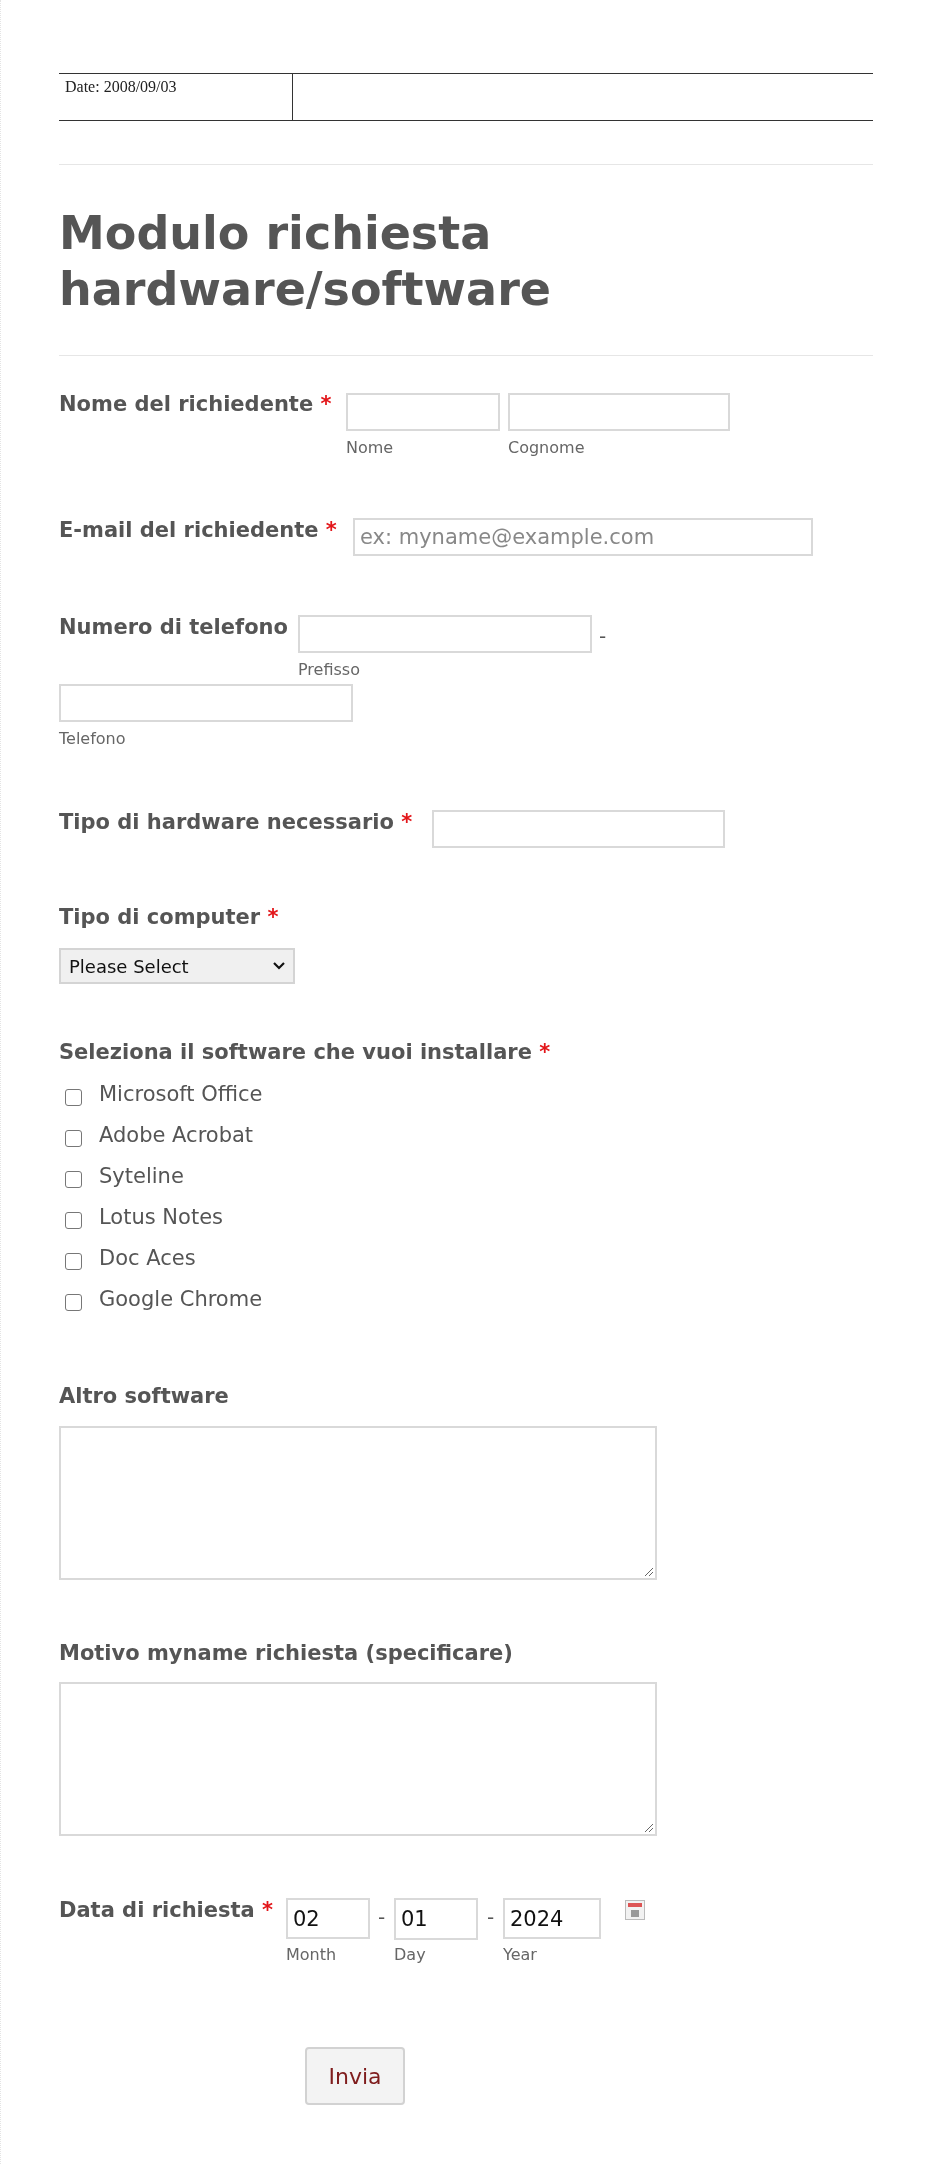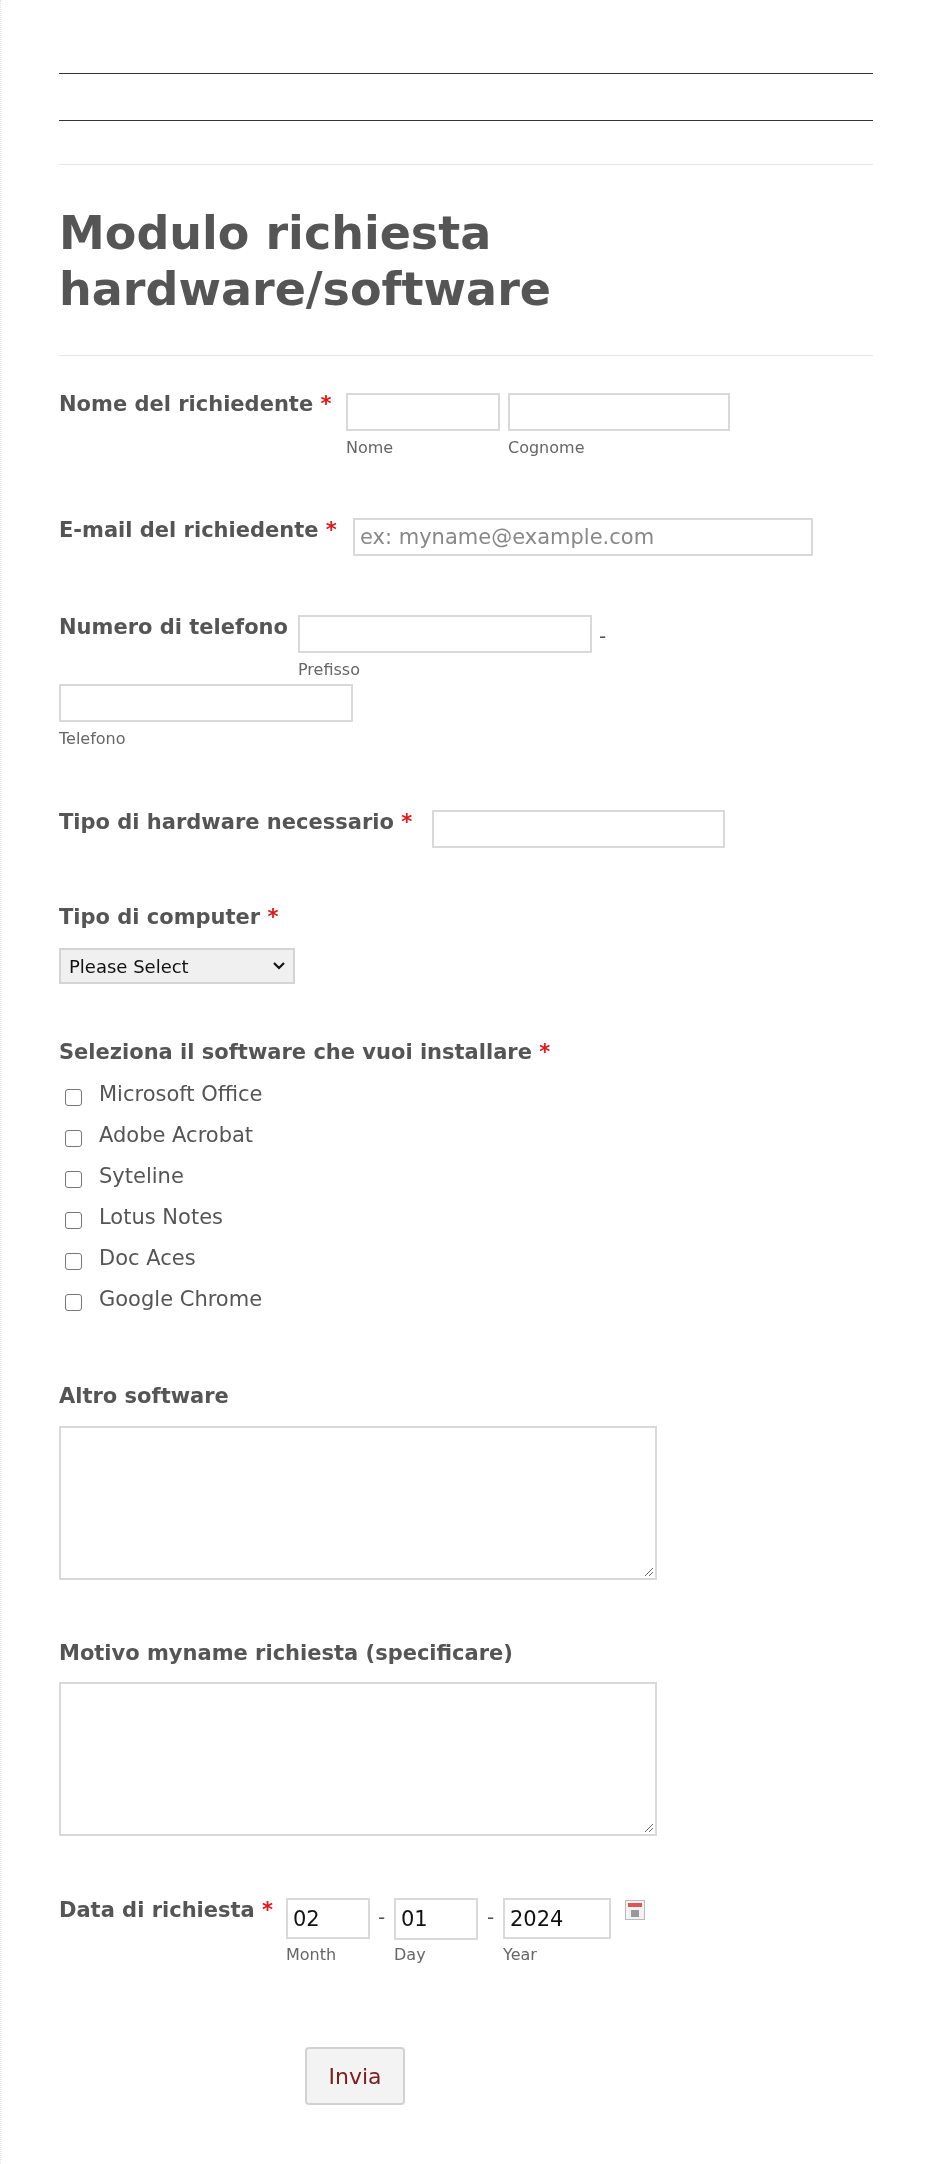--- a/index.html
+++ b/index.html
@@ -24,20 +24,21 @@
   .grip { position:absolute; right:2px; bottom:2px; width:10px; height:10px; }
   .cal-icon { position:absolute; left:624px; top:1900px; width:20px; height:20px; border:1px solid #bbb; background:#f2f2f2; box-sizing:border-box; }
   .cal-icon:before { content:""; position:absolute; left:2px; top:2px; width:14px; height:4px; background:#d55; }
   .cal-icon:after { content:""; position:absolute; left:5px; top:9px; width:8px; height:7px; background:#999; }
   .submit { position:absolute; left:304px; top:2047px; width:100px; height:58px; border:2px solid #d2d2d2; border-radius:4px; background:#f3f3f3; font-size:22px; color:#7f1d1d; font-family:"DejaVu Sans", sans-serif; box-sizing:border-box; }
 </style>
 </head>
 <body>
 
 <div class="header-table">
+  <div class="cell c2">Date: 2008/09/03</div>
 </div>
 
 <div class="divider" style="top:164px"></div>
 <h1 class="title">Modulo richiesta hardware/software</h1>
 <div class="divider" style="top:355px"></div>
 
 <div class="label" style="left:58px;top:392px">
   <span>Nome del richiedente</span>
   <span class="req">*</span>
 </div>
@@ -120,19 +121,19 @@
 </div>
 
 <div class="label" style="left:58px;top:1898px">
   <span>Data di richiesta</span>
   <span class="req">*</span>
 </div>
 <input class="input" style="left: 285px; top: 1898px; width: 84px; height: 41px;" value="02">
 <div class="dash" style="left:377px;top:1905px">-</div>
 <input class="input" style="left: 393px; top: 1898px; width: 84px; height: 42px;" value="01">
 <div class="dash" style="left:486px;top:1905px">-</div>
-<input class="input" style="left: 502px; top: 1898px; width: 108px; height: 41px;" value="2024">
+<input class="input" style="left: 502px; top: 1898px; width: 98px; height: 41px;" value="2024">
 <div class="cal-icon"></div>
 <div class="sublabel" style="left:285px;top:1945px">Month</div>
 <div class="sublabel" style="left:393px;top:1945px">Day</div>
 <div class="sublabel" style="left:502px;top:1945px">Year</div>
 
 <button class="submit">Invia</button>
 
 </body></html>

